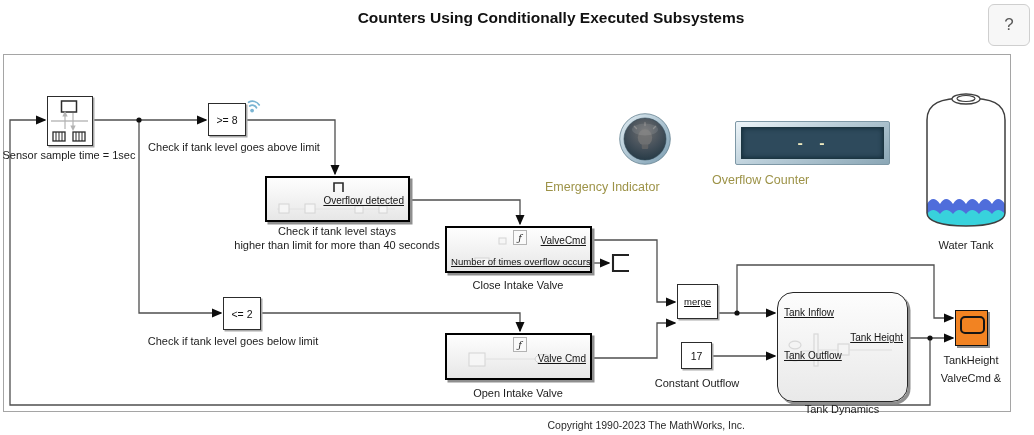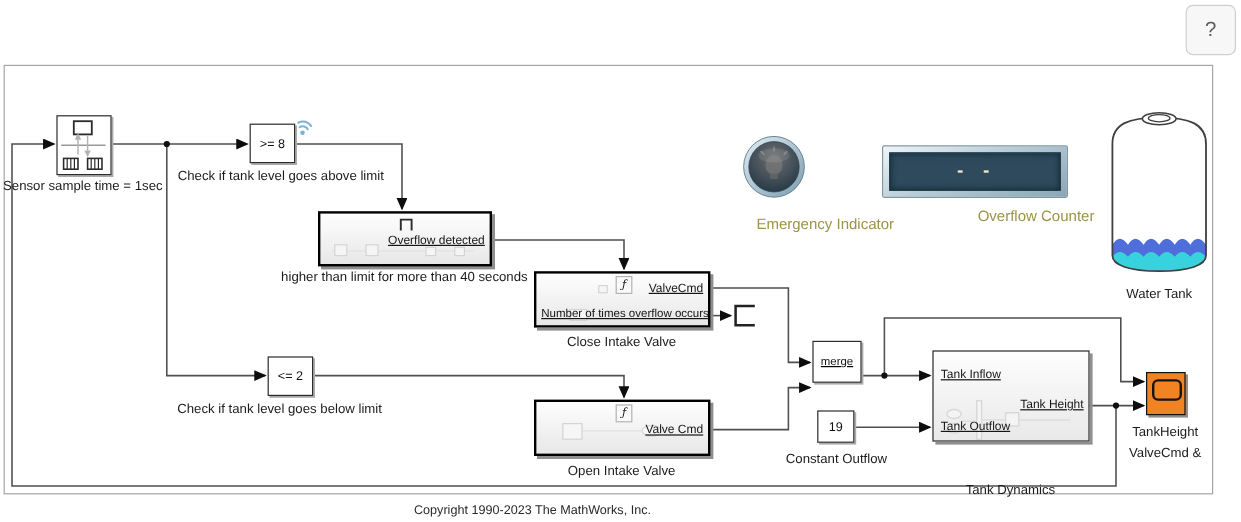--- a/index.html
+++ b/index.html
@@ -1,47 +1,48 @@
 <!DOCTYPE html>
 <html style="--scope_orange: #F28322; --dashboard_label: #9D9348; --counter_screen: #2E4A5C; --counter_text: #F0EBC0; --water_blue: #4F6DDB; --water_cyan: #38D2DC; --wireless_blue: #79B4D2;"><head>
 <meta charset="utf-8">
 <style>
   html,body{margin:0;padding:0;}
   body{font-family:"Liberation Sans", sans-serif; background:#ffffff;}
   #canvas{position:relative;width:1034px;height:435px;background:#fff;overflow:hidden;}
   .abs{position:absolute;box-sizing:border-box;}
   .title{font-size:15.5px;font-weight:bold;color:#111;text-align:center;}
   .lbl{position:absolute;font-size:11px;color:#1c1c1c;text-align:center;line-height:13.5px;white-space:nowrap;}
-  .dashlbl{position:absolute;font-size:12.5px;color:var(--dashboard_label,#9d9348);text-align:right;white-space:nowrap;}
+  .dashlbl{position:absolute;font-size:12.5px;color:var(--dashboard_label,#9d9348);text-align:left;white-space:nowrap;}
   .blk{position:absolute;box-sizing:border-box;}
   .thin{border:1.4px solid #2c2c2c;background:#fff;box-shadow:1.5px 1.5px 0 #aaaaaa;}
   .subsys{border:2px solid #000;background:linear-gradient(180deg,#fefefe 0%,#e7e7e7 100%);box-shadow:2.5px 2.5px 0 #8f8f8f;}
   .subsys-thinline{border:1.4px solid #262626;background:linear-gradient(180deg,#fdfdfd 0%,#e9e9e9 100%);box-shadow:2.5px 2.5px 0 #8f8f8f;}
   .blocktext{display:flex;align-items:center;justify-content:center;width:100%;height:100%;font-size:10.5px;color:#111;}
   .port{position:absolute;font-size:10px;color:#151515;white-space:nowrap;text-decoration:underline;}
   .help-btn{left:988px;top:4px;width:42px;height:42px;border:1px solid #cfcfcf;border-radius:6px;
     background:#f7f7f7;color:#5a5a5a;font-size:17px;display:flex;align-items:center;justify-content:center;cursor:pointer;}
   .model-border{left:3px;top:54px;width:1008px;height:358px;border:1px solid #a5a5a5;}
   .ficon{position:absolute;width:12px;height:13px;border:1px solid #b3b3b3;background:#fafafa;
     font-family:"DejaVu Serif",serif;font-style:italic;font-size:9.5px;color:#222;
     display:flex;align-items:center;justify-content:center;line-height:1;}
   .scope{background:var(--scope_orange,#f28322);border:1.6px solid #111;box-shadow:2px 2px 0 #8f8f8f;}
   .scope-screen{position:absolute;left:4px;top:5px;width:21px;height:14px;border:2.2px solid #151515;border-radius:5px;}
   .counter-frame{background:linear-gradient(155deg,#eef5f9 0%,#b9cdd8 45%,#8aa6b5 100%);
     border:1px solid #7e98a6;border-radius:2px;padding:5px;}
   .counter-screen{width:100%;height:100%;box-sizing:border-box;background:var(--counter_screen,#2e4a5c);
     border:1px solid #1d3642;box-shadow:inset 0 0 5px #0e2733;display:flex;align-items:center;justify-content:center;
     color:var(--counter_text,#f0ebc0);font-size:13px;font-weight:bold;letter-spacing:3px;font-family:"DejaVu Sans Mono",monospace;}
-  .copyright{font-size:10.5px;color:#2a2a2a;text-align:left;}
+  .copyright{font-size:10.5px;color:#2a2a2a;text-align:right;}
 </style>
 </head>
 <body>
 
 <div id="canvas">
 
+  <div class="abs title" style="left:351px;top:9px;width:400px;">Counters Using Conditionally Executed Subsystems</div>
   <div class="abs help-btn">
     <span>?</span>
   </div>
 
   <div class="abs model-border"></div>
 
   <svg class="abs" style="left:0;top:0;" width="1034" height="435">
     <defs>
       <marker id="arr" markerWidth="8" markerHeight="8" refX="7" refY="3.5" orient="auto">
         <path d="M0,0 L8,3.5 L0,7 Z" fill="#0d0d0d"></path>
@@ -113,20 +114,21 @@
       <g stroke="#d4d4d4" stroke-width="1" fill="#f5f5f5">
         <rect x="12" y="26" width="10" height="9"></rect>
         <rect x="38" y="26" width="10" height="9"></rect>
         <rect x="88" y="28" width="8" height="7"></rect>
         <rect x="112" y="28" width="8" height="7"></rect>
       </g>
     </svg>
     <span class="port" style="right:4px;top:17px;">Overflow detected</span>
   </div>
   <div class="lbl" style="left:207px;top:225px;width:260px;">
+    <div>Check if tank level stays</div>
     <div>higher than limit for more than 40 seconds</div>
   </div>
 
   <div class="blk subsys" style="left:445px;top:226px;width:147px;height:47px;">
     <div class="ficon" style="left:66px;top:2px;">ƒ</div>
     <svg class="abs" style="left:0;top:0;" width="143" height="43">
       <g stroke="#d4d4d4" stroke-width="1" fill="#f6f6f6">
         <rect x="28" y="30" width="14" height="9"></rect>
         <rect x="52" y="10" width="7" height="6"></rect>
       </g>
@@ -151,25 +153,25 @@
     </svg>
     <span class="port" style="right:4px;top:18px;">Valve Cmd</span>
   </div>
   <div class="lbl" style="left:418px;top:387px;width:200px;">Open Intake Valve</div>
 
   <div class="blk thin" style="left:677px;top:284px;width:41px;height:35px;text-decoration:underline;">
     <div class="blocktext" style="font-size:9.5px;">merge</div>
   </div>
 
   <div class="blk thin" style="left:681px;top:342px;width:31px;height:27px;">
-    <div class="blocktext">19</div>
+    <div class="blocktext">17</div>
   </div>
   <div class="lbl" style="left:597px;top:377px;width:200px;">Constant Outflow</div>
 
-  <div class="blk subsys-thinline" style="left:777px;top:292px;width:131px;height:76px;">
+  <div class="blk subsys-thinline" style="left:777px;top:292px;width:131px;height:110px;border-radius:16px;">
     <svg class="abs" style="left:0;top:0;" width="127" height="82">
       <g stroke="#d8d8d8" stroke-width="1.2" fill="#f4f4f4">
         <ellipse cx="17" cy="52" rx="6" ry="3.8"></ellipse>
         <ellipse cx="17" cy="64" rx="6" ry="3.8"></ellipse>
         <rect x="36" y="41" width="4" height="32"></rect>
         <rect x="60" y="51" width="11" height="11"></rect>
       </g>
       <path d="M23,58 H36 M40,57 H60 M71,57 H114" stroke="#dddddd" stroke-width="1.2"></path>
     </svg>
     <span class="port" style="left:6px;top:14px;">Tank Inflow</span>

